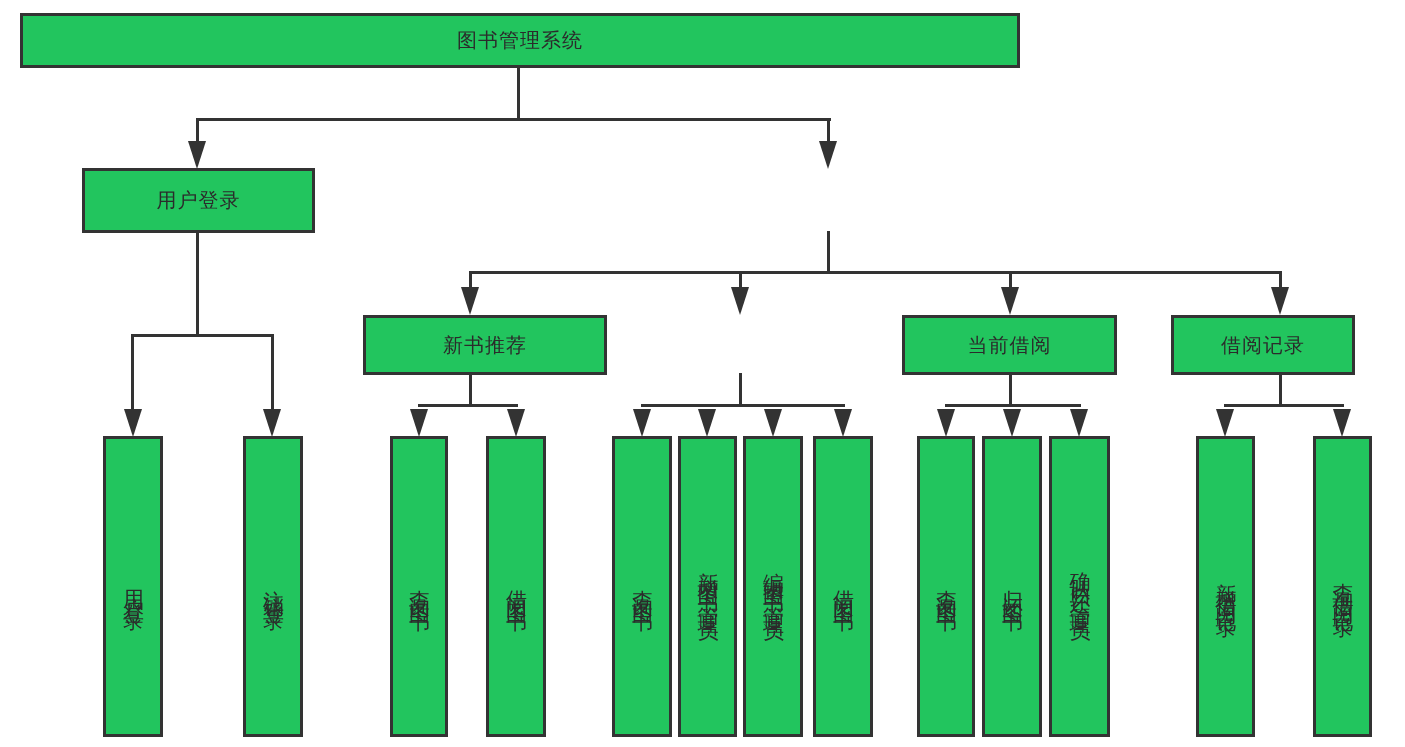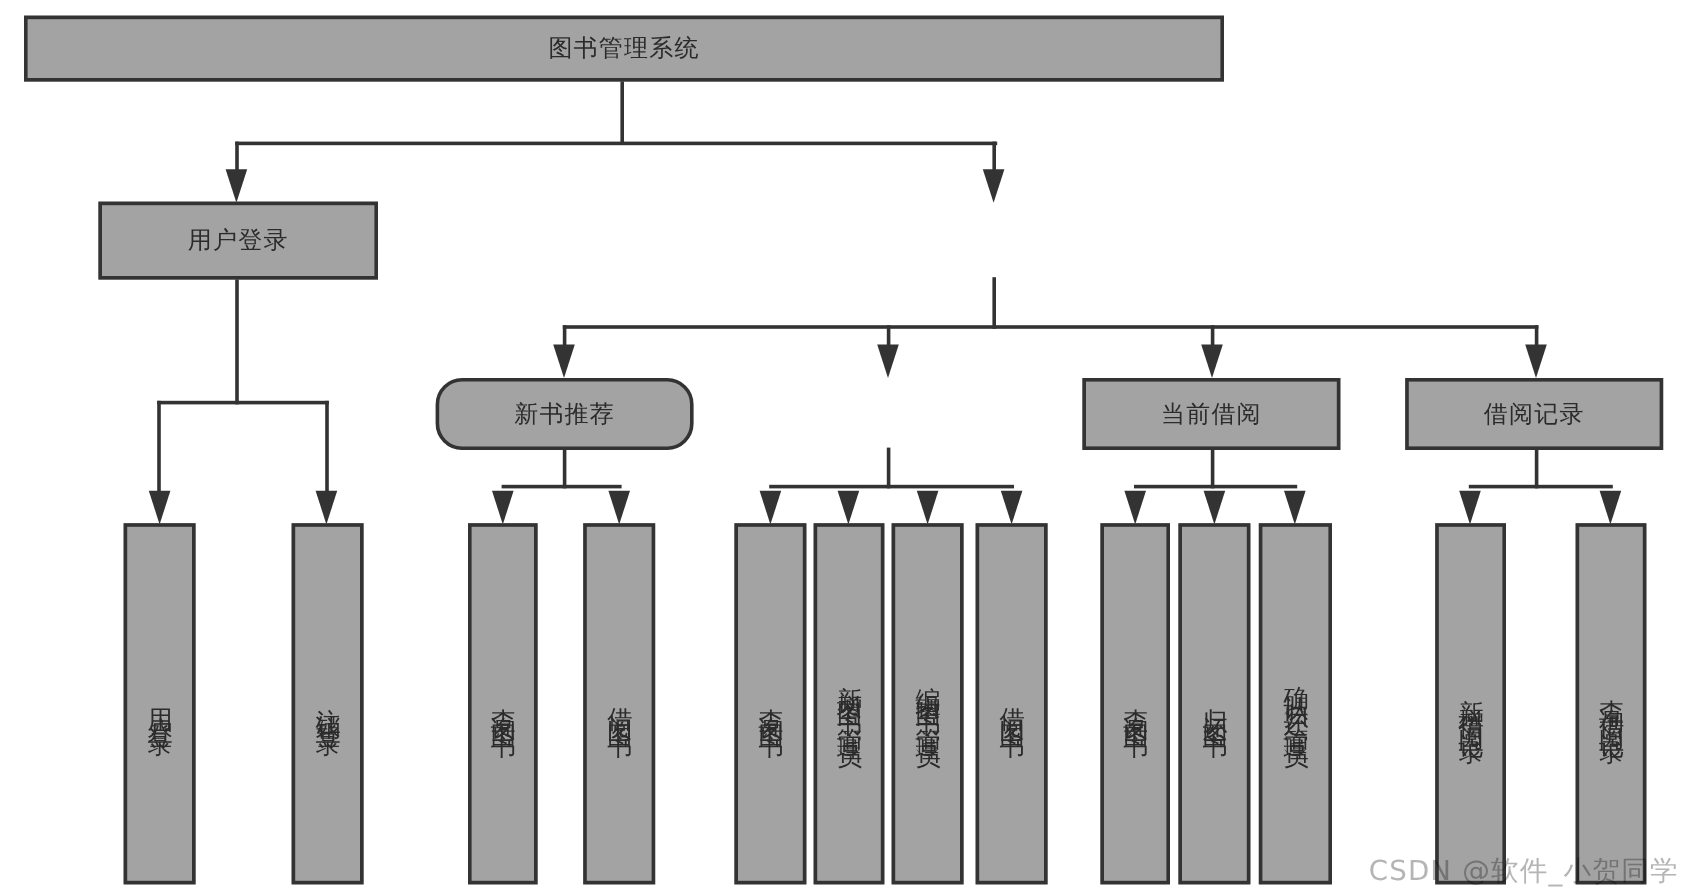--- a/index.html
+++ b/index.html
@@ -10,21 +10,21 @@
   #canvas{
     position:relative;
     width:1405px;height:747px;
     background:#ffffff;
     overflow:hidden;
   }
   .box{
     position:absolute;
     box-sizing:border-box;
     border:3px solid #333333;
-    background:#a3a3a3;
+    background:#22c55e;
     display:flex;
     align-items:center;
     justify-content:center;
     color:#2b2b2b;
     z-index:2;
   }
   .h-box{ font-size:20px; letter-spacing:1px; }
   .v-box{
     font-size:21px;
   }
@@ -92,27 +92,27 @@
   <div class="hline" style="left:469px;top:271px;width:813px;"></div>
   <div class="vline" style="left:469px;top:271px;height:18px;"></div>
   <div class="arrow" style="left:461px;top:287px;"></div>
   <div class="vline" style="left:739px;top:271px;height:18px;"></div>
   <div class="arrow" style="left:731px;top:287px;"></div>
   <div class="vline" style="left:1009px;top:271px;height:18px;"></div>
   <div class="arrow" style="left:1001px;top:287px;"></div>
   <div class="vline" style="left:1279px;top:271px;height:18px;"></div>
   <div class="arrow" style="left:1271px;top:287px;"></div>
 
-  <div class="box h-box" style="left:363px;top:315px;width:215px;height:60px;border-radius:22px;">
+  <div class="box h-box" style="left:363px;top:315px;width:244px;height:60px;">
     <span>新书推荐</span>
   </div>
   <div class="box h-box" style="left:902px;top:315px;width:215px;height:60px;">
     <span>当前借阅</span>
   </div>
-  <div class="box h-box" style="left:1171px;top:315px;width:215px;height:60px;">
+  <div class="box h-box" style="left:1171px;top:315px;width:184px;height:60px;">
     <span>借阅记录</span>
   </div>
 
   <div class="vline" style="left:469px;top:373px;height:34px;"></div>
   <div class="vline" style="left:739px;top:373px;height:34px;"></div>
   <div class="vline" style="left:1009px;top:373px;height:34px;"></div>
   <div class="vline" style="left:1279px;top:373px;height:34px;"></div>
 
   <div class="hline" style="left:418px;top:404px;width:100px;"></div>
   <div class="arrow" style="left:410px;top:409px;"></div>
@@ -170,15 +170,14 @@
     <span class="vtext">确认归还（管理员）</span>
   </div>
 
   <div class="box v-box" style="left:1196px;top:436px;width:59px;height:301px;">
     <span class="vtext">新增借阅记录</span>
   </div>
   <div class="box v-box" style="left:1313px;top:436px;width:59px;height:301px;">
     <span class="vtext">查询借阅记录</span>
   </div>
 
-  <div class="watermark">CSDN @软件_小贺同学</div>
 
 </div>
 
 </body></html>

